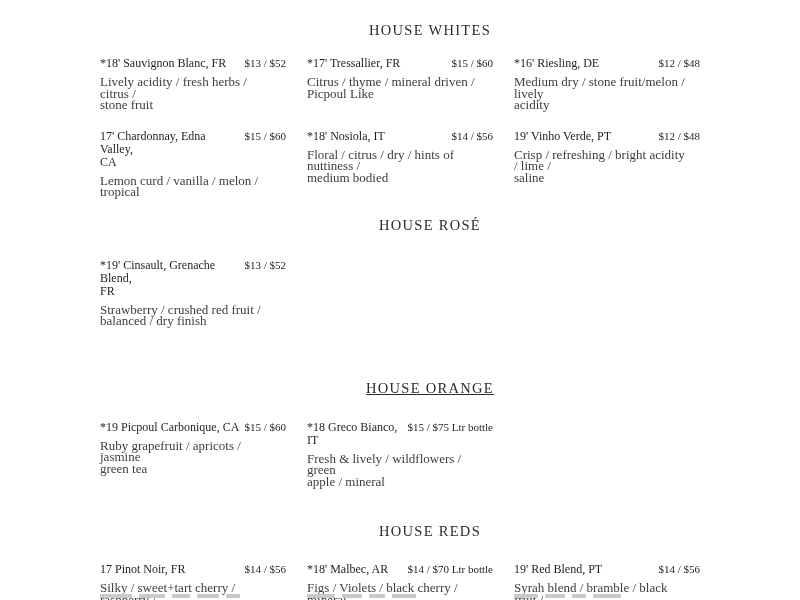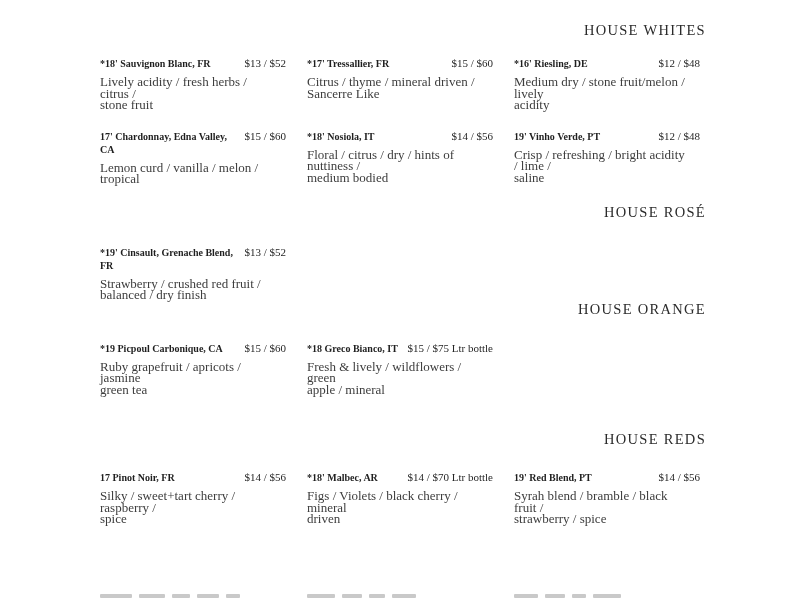--- a/index.html
+++ b/index.html
@@ -1,29 +1,29 @@
 <!DOCTYPE html>
 <html><head>
 <meta charset="utf-8">
 <style>
   html,body{margin:0;padding:0;}
   body{font-family:"Liberation Serif","DejaVu Serif",serif;background:#ffffff;}
   .page{position:relative;width:800px;height:600px;background:#ffffff;overflow:hidden;box-sizing:border-box;padding-top:22px;}
   .content{margin-left:100px;width:600px;}
   .section-title{
     font-size:14.5px;line-height:16px;letter-spacing:1.3px;font-weight:400;
-    color:#2b2b2b;text-align:right;position:relative;left:6px;margin:0 0 19px 0;
+    color:#2b2b2b;text-align:center;position:relative;left:30px;margin:0 0 19px 0;
   }
   .section-title.t-rose{margin-top:19px;margin-bottom:26px;}
-  .section-title.t-orange{margin-bottom:25px;}
+  .section-title.t-orange{margin-top:53px;margin-bottom:25px;text-decoration:underline;}
   .section-title.t-reds{margin-top:36px;margin-bottom:24px;}
   .grid{display:grid;grid-template-columns:1fr 1fr 1fr;column-gap:21px;row-gap:19px;}
   .item-head{display:flex;justify-content:space-between;align-items:flex-start;gap:4px;}
   .item-name{
-    font-weight:700;font-size:10px;line-height:13px;color:#1f1f1f;white-space:pre-line;
+    font-weight:400;font-size:12px;line-height:13px;color:#1f1f1f;white-space:pre-line;
   }
   .item-price{
     font-weight:400;font-size:11px;line-height:13px;color:#262626;white-space:nowrap;text-align:left;flex-shrink:0;
   }
   .item-desc{
     margin-top:6px;font-size:13px;line-height:11.5px;color:#3d3d3d;white-space:pre-line;max-width:172px;
   }
   .clipped-row{position:absolute;left:100px;top:594px;width:600px;display:grid;grid-template-columns:1fr 1fr 1fr;column-gap:21px;}
   .clip-col{display:flex;gap:7px;}
   .clip-col i{display:block;height:4px;background:#c9c9c9;border-radius:1px;}
@@ -43,21 +43,21 @@
         </div>
         <div class="item-desc">Lively acidity / fresh herbs / citrus /
 stone fruit</div>
       </div>
       <div class="item">
         <div class="item-head">
           <span class="item-name">*17' Tressallier, FR</span>
           <span class="item-price">$15 / $60</span>
         </div>
         <div class="item-desc">Citrus / thyme / mineral driven /
-Sancerre Like</div>
+Picpoul Like</div>
       </div>
       <div class="item">
         <div class="item-head">
           <span class="item-name">*16' Riesling, DE</span>
           <span class="item-price">$12 / $48</span>
         </div>
         <div class="item-desc">Medium dry / stone fruit/melon / lively
 acidity</div>
       </div>
       <div class="item">

